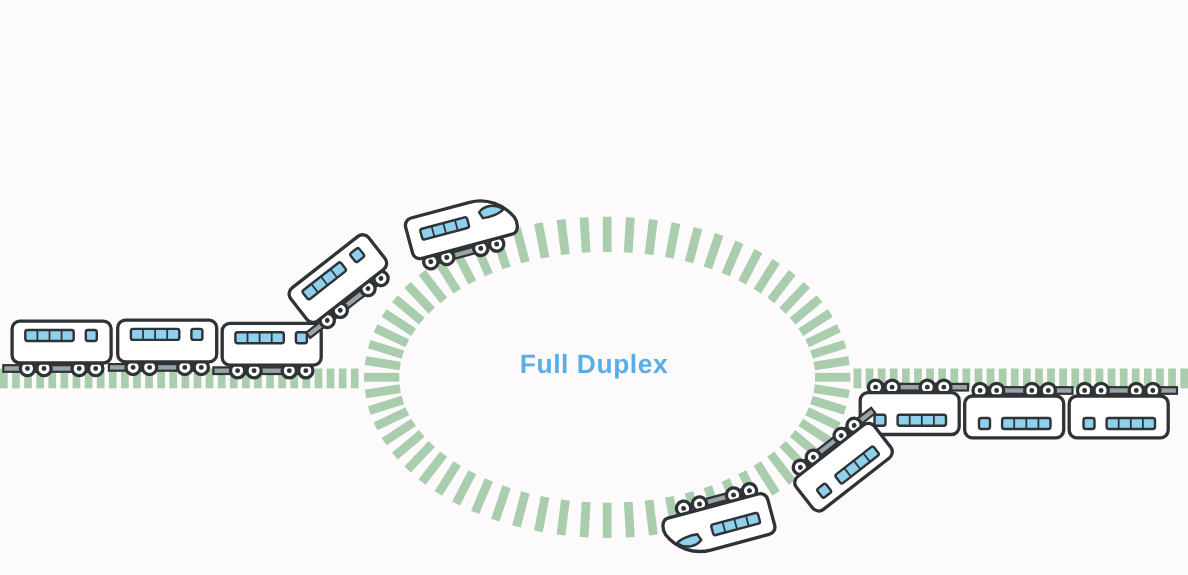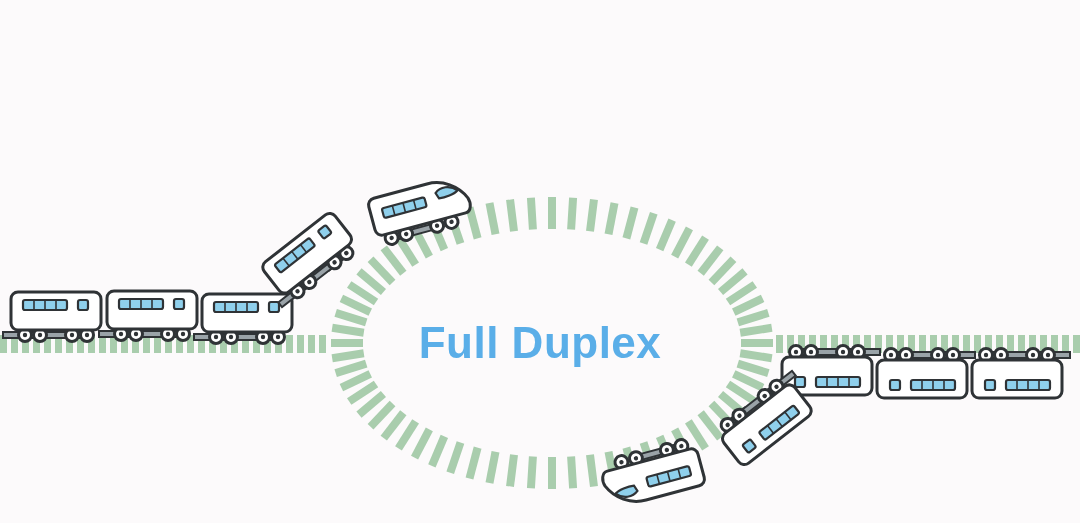--- a/index.html
+++ b/index.html
@@ -1,18 +1,18 @@
 <!DOCTYPE html>
 <html><head>
 <meta charset="utf-8">
 <style>
   html,body{margin:0;padding:0;}
   body{width:1080px;height:523px;background:#fcfafb;overflow:hidden;position:relative;font-family:"Liberation Sans",sans-serif;}
   #scene{position:absolute;left:0;top:0;width:1080px;height:523px;}
-  .title{position:absolute;left:0;width:1080px;top:318px;text-align:center;font-family:"Liberation Sans",sans-serif;font-weight:bold;font-size:44px;color:#5aaee8;letter-spacing:0.5px;}
+  .title{position:absolute;left:0;width:1080px;top:318px;text-align:center;font-family:"Liberation Sans",sans-serif;font-weight:bold;font-size:24px;color:#5aaee8;letter-spacing:0.5px;}
 </style>
 </head>
 <body>
 
 <svg id="scene" viewBox="0 0 1080 523" xmlns="http://www.w3.org/2000/svg">
   <defs>
 
     <g id="car">
       <rect x="-8" y="40" width="30" height="6" fill="#9aa3a8" stroke="#2f3336" stroke-width="2"></rect>
       <rect x="52" y="40" width="30" height="6" fill="#9aa3a8" stroke="#2f3336" stroke-width="2"></rect>

